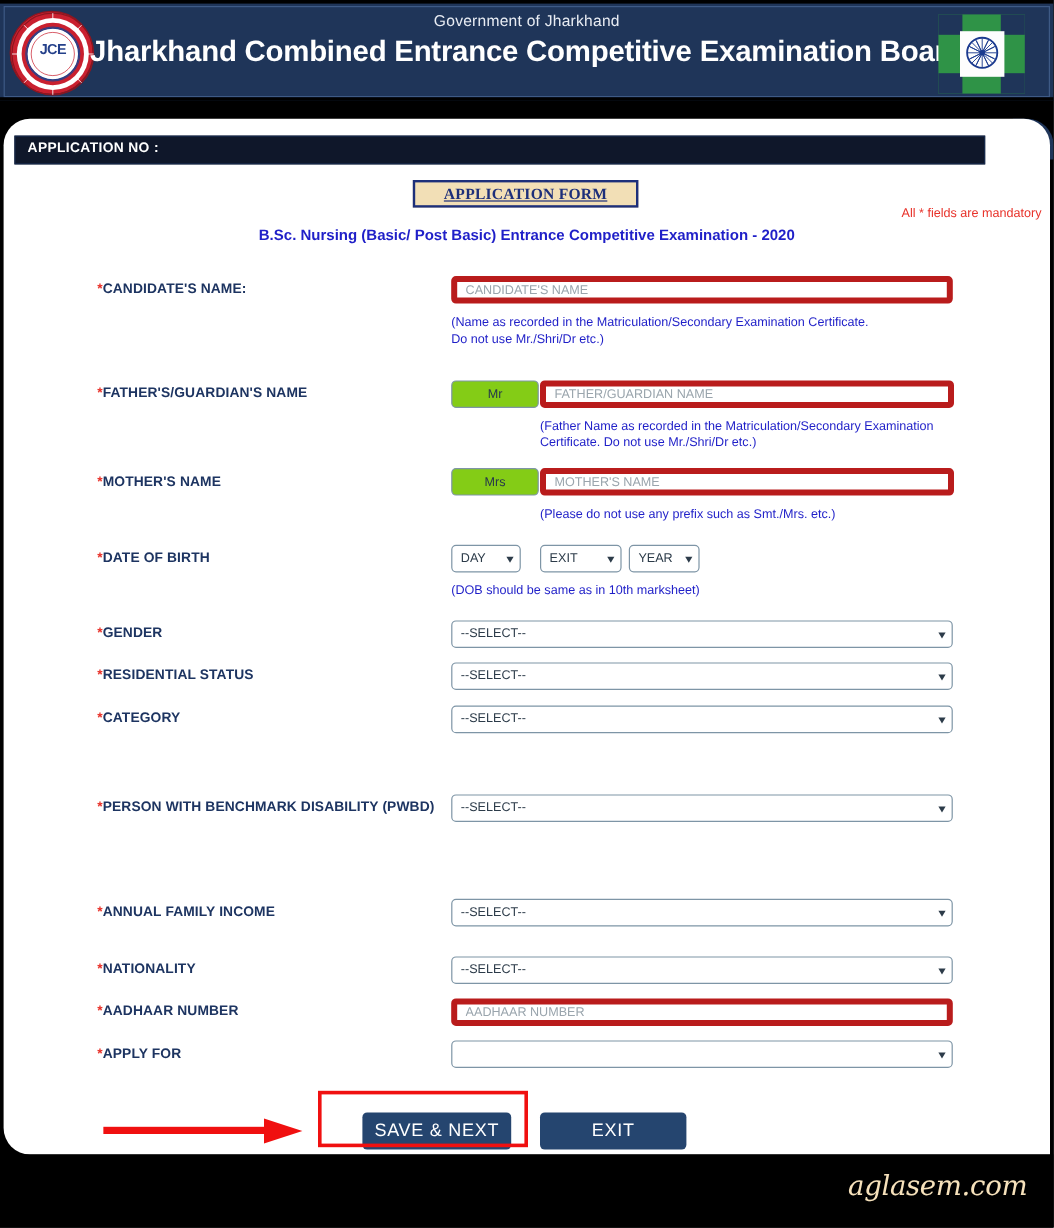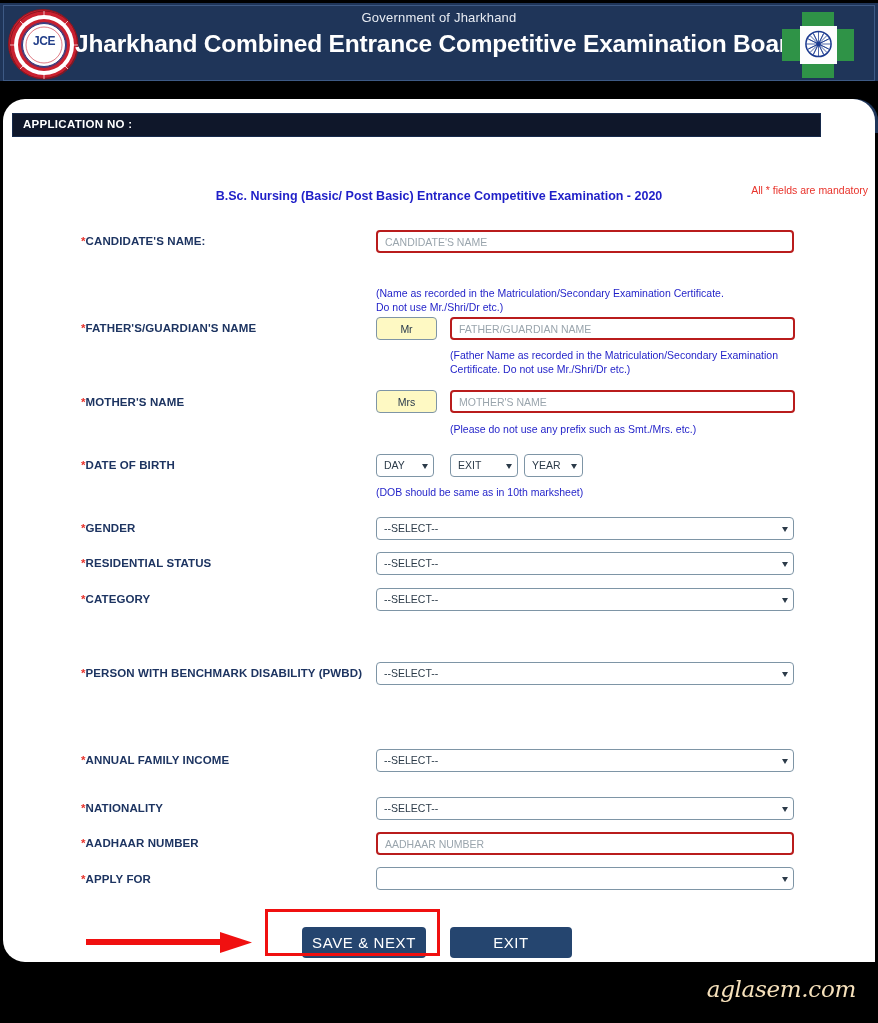--- a/index.html
+++ b/index.html
@@ -151,21 +151,21 @@
     display: flex; align-items: center; justify-content: center;
   }
   .formchip span {
     color: #1d2f7a; font-size: 13px; font-weight: bold;
     font-family: "Liberation Serif", serif;
     text-decoration: underline;
     letter-spacing: .2px;
   }
 
   .mandatory {
-    position: absolute; right: 10px; top: 184px;
+    position: absolute; right: 10px; top: 172px;
     color: #e8322a; font-size: 10.5px; z-index: 3;
   }
 
   .exam-title {
     position: absolute; left: 0; top: 189px; width: 878px;
     text-align: center;
     color: #1f1fc8; font-size: 12.5px; font-weight: bold;
     z-index: 3;
   }
 
@@ -186,35 +186,35 @@
   .hint {
     position: absolute;
     color: #1f1fc8; font-size: 10.5px; line-height: 14px;
     white-space: pre-line;
   }
 
   .inp {
     position: absolute;
     height: 23px;
     background: #ffffff;
-    border: 2px solid #b91c1c;
+    border: 5px solid #b91c1c;
     border-radius: 4px;
     font-family: "Liberation Sans", sans-serif;
     font-size: 10.5px;
     color: #9aa5ad;
     padding: 0 7px;
     line-height: 21px;
     outline: none;
   }
   .inp::placeholder { color: #9aa5ad; }
 
   .prefix {
     position: absolute;
-    width: 61px; height: 23px;
-    background: #fef9c3;
+    width: 73px; height: 23px;
+    background: #84cc16;
     border: 1px solid #7e95a6;
     border-radius: 4px;
     display: flex; align-items: center; justify-content: center;
     color: #27384b; font-size: 10.5px;
   }
 
   .sel {
     position: absolute;
     height: 23px;
     background: #ffffff;
@@ -334,30 +334,33 @@
   </div>
 
   <div class="card-navy-corner"></div>
 
   <div class="card"></div>
 
   <div class="appno-bar">
     <div class="appno-text">APPLICATION NO :</div>
   </div>
 
+  <div class="formchip">
+    <span>APPLICATION FORM</span>
+  </div>
 
   <div class="mandatory">All * fields are mandatory</div>
   <div class="exam-title">B.Sc. Nursing (Basic/ Post Basic) Entrance Competitive Examination - 2020</div>
 
   <div class="form">
 
     <div class="row">
       <div class="lbl" style="top:11px"><span class="ast">*</span>CANDIDATE'S NAME:</div>
       <input class="inp" style="left: 376px; top: 6px; width: 418px;" placeholder="CANDIDATE'S NAME">
-      <div class="hint" style="left:376px; top:38px;margin-top:24px;">(Name as recorded in the Matriculation/Secondary Examination Certificate.
+      <div class="hint" style="left:376px; top:38px;">(Name as recorded in the Matriculation/Secondary Examination Certificate.
 Do not use Mr./Shri/Dr etc.)</div>
     </div>
 
     <div class="row">
       <div class="lbl" style="top:98px"><span class="ast">*</span>FATHER'S/GUARDIAN'S NAME</div>
       <div class="prefix" style="left:376px; top:93px;">Mr</div>
       <input class="inp" style="left: 450px; top: 93px; width: 345px;" placeholder="FATHER/GUARDIAN NAME">
       <div class="hint" style="left:450px; top:124px;">(Father Name as recorded in the Matriculation/Secondary Examination
 Certificate. Do not use Mr./Shri/Dr etc.)</div>
     </div>

